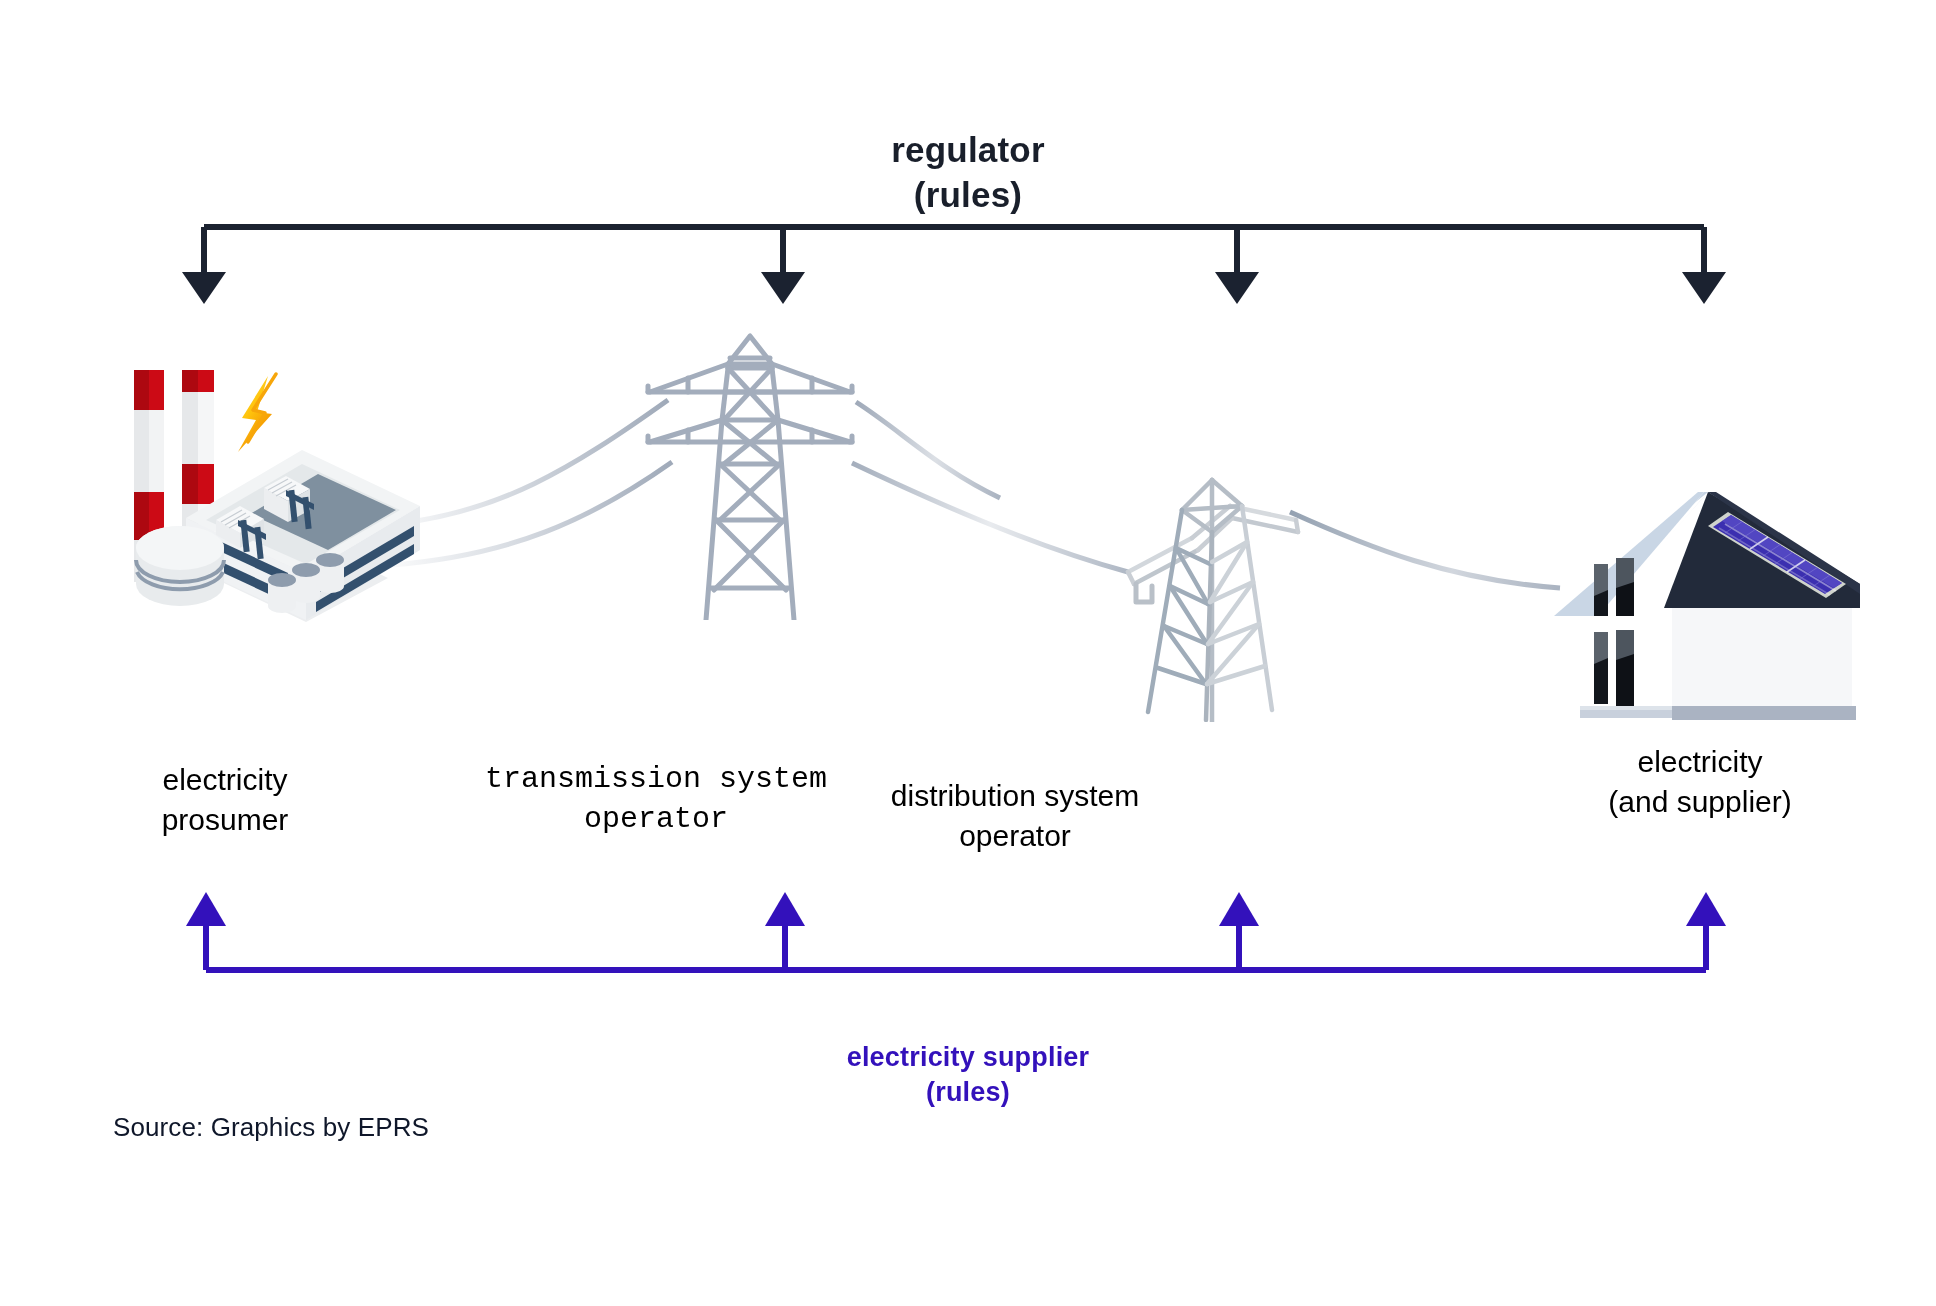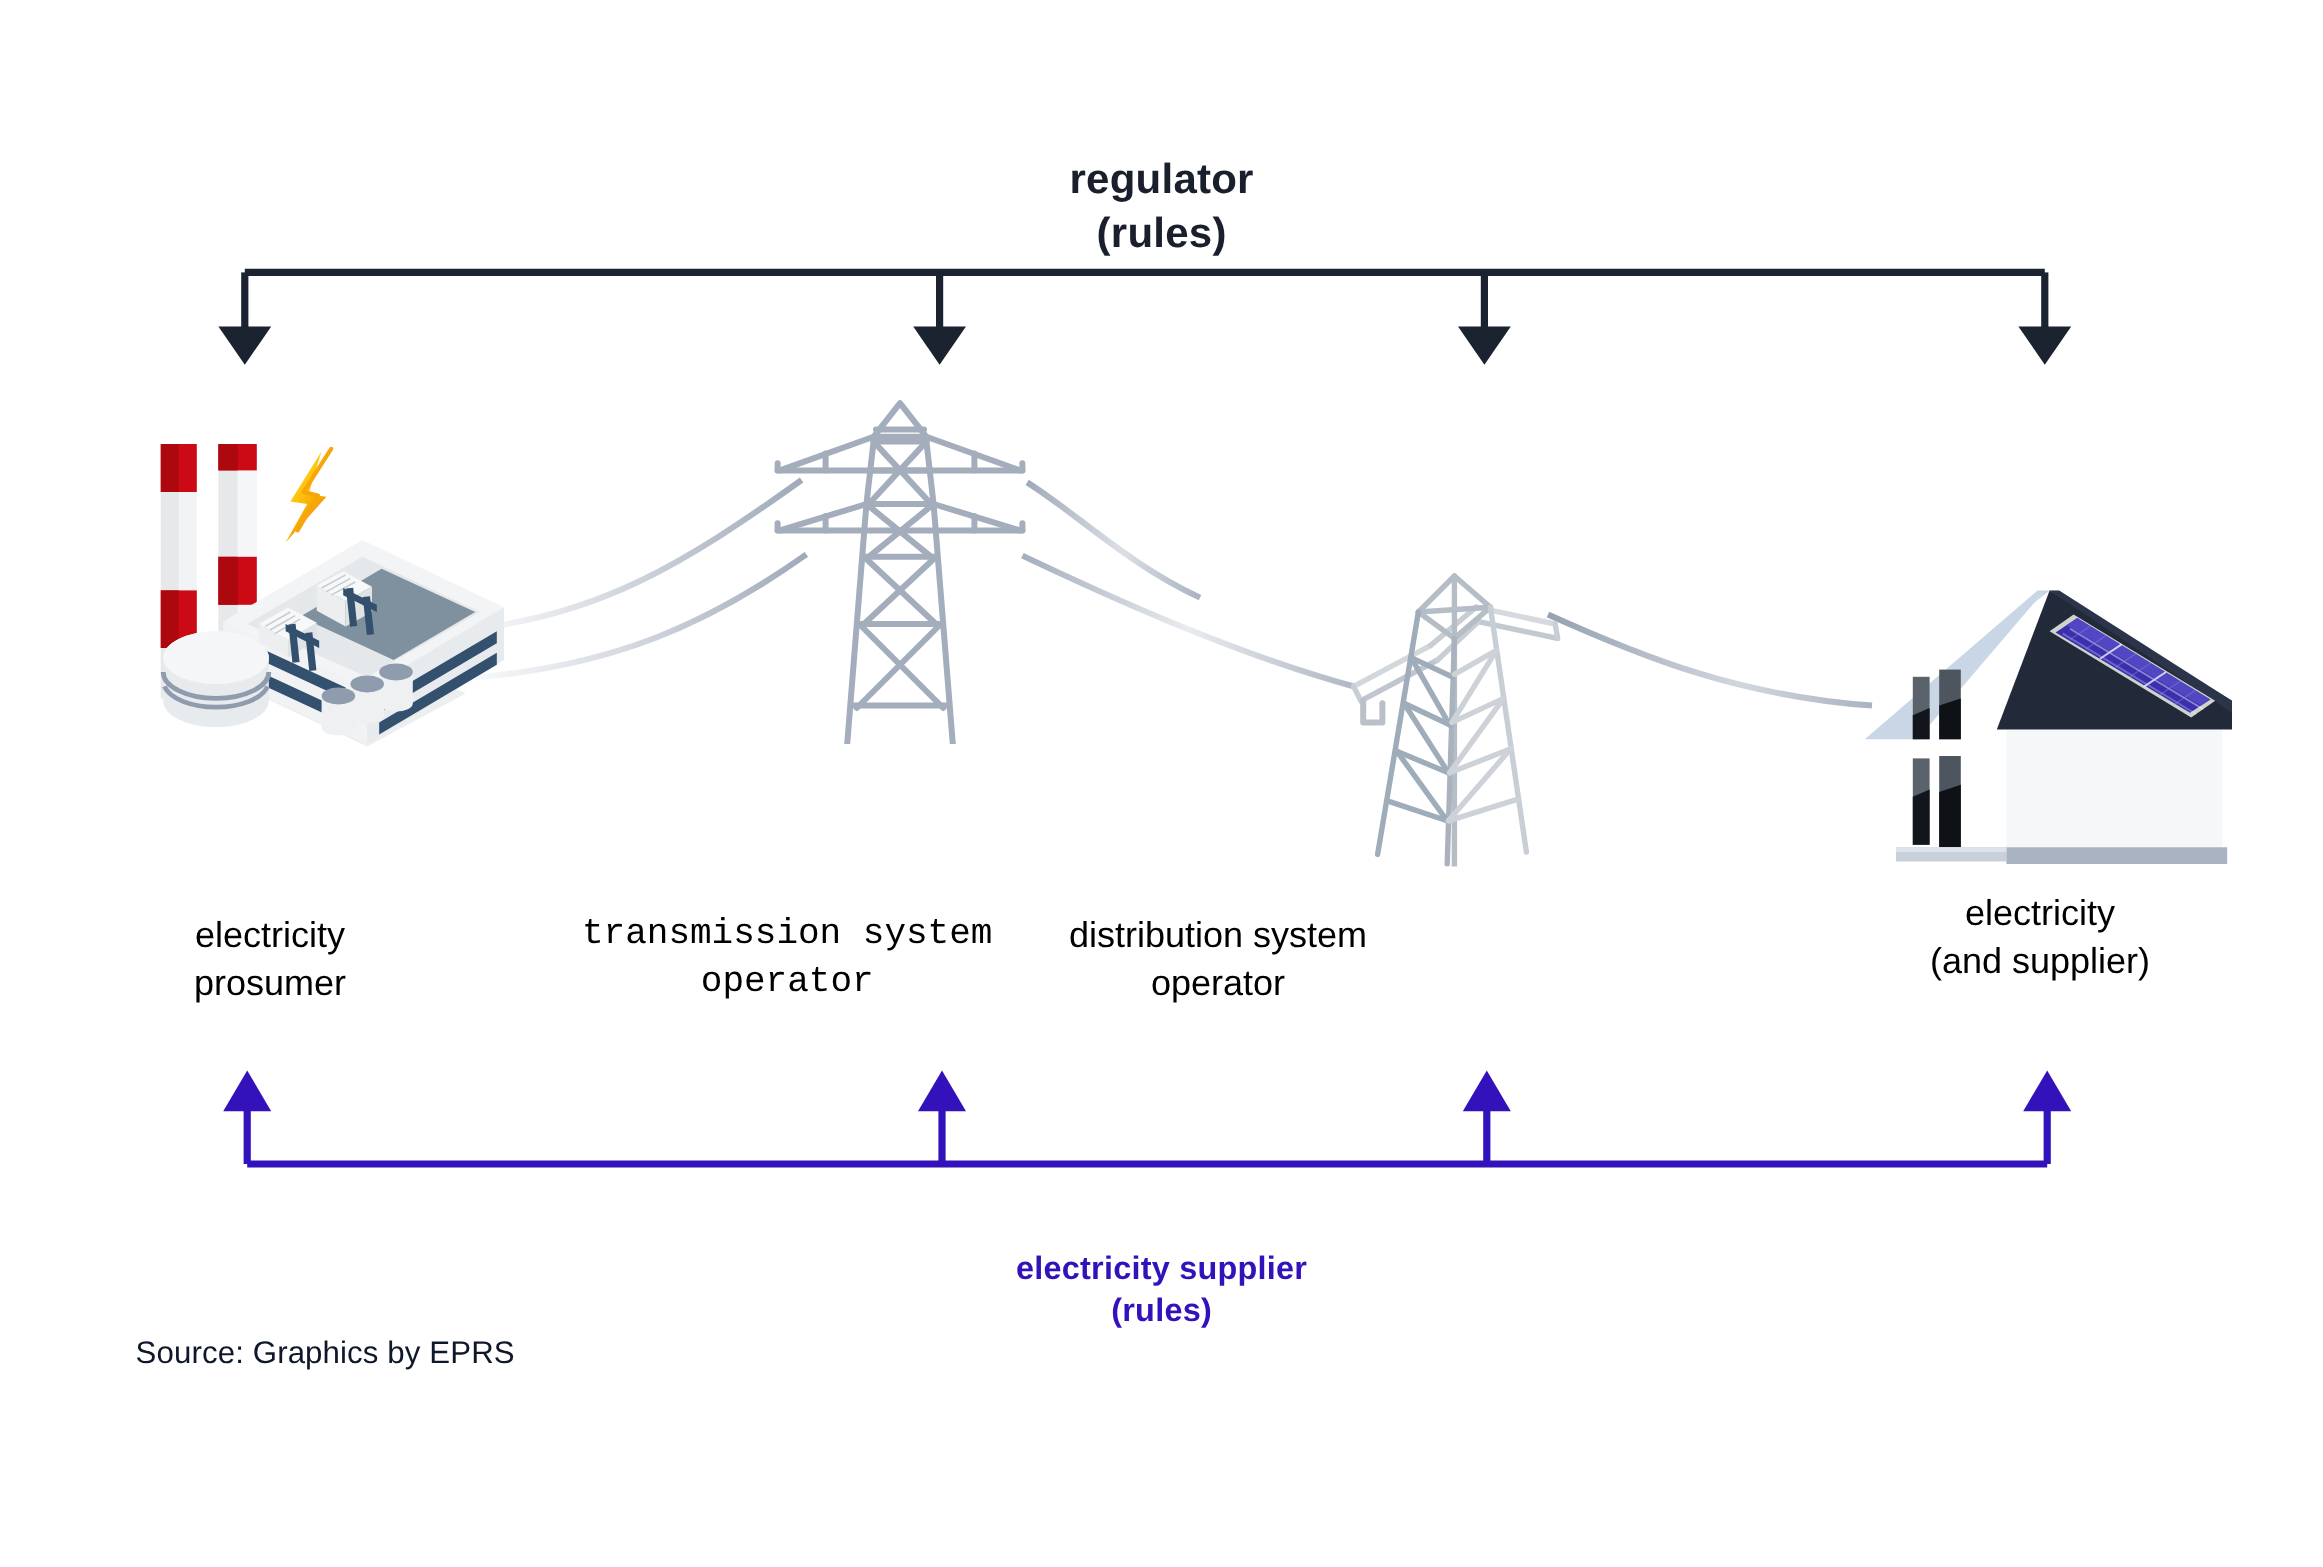--- a/index.html
+++ b/index.html
@@ -49,21 +49,21 @@
   
   .node-label {
     text-align: center;
     font-size: 30px;
     color: #000000;
     line-height: 1.33;
     font-weight: normal;
   }
   #label-generator   { left: 60px;   top: 760px;  width: 330px; }
   #label-transmission{ left: 471px;  top: 760px;  width: 370px; font-family: Liberation Mono, monospace; }
-  #label-distribution{ left: 830px;  top: 760px;  width: 370px; }
+  #label-distribution{ left: 830px;  top: 776px;  width: 370px; }
   #label-consumer    { left: 1510px; top: 742px;  width: 380px; }
 
   
   svg.layer {
     position: absolute;
     left: 0; top: 0;
     width: 1936px;
     height: 1306px;
     overflow: visible;
   }

